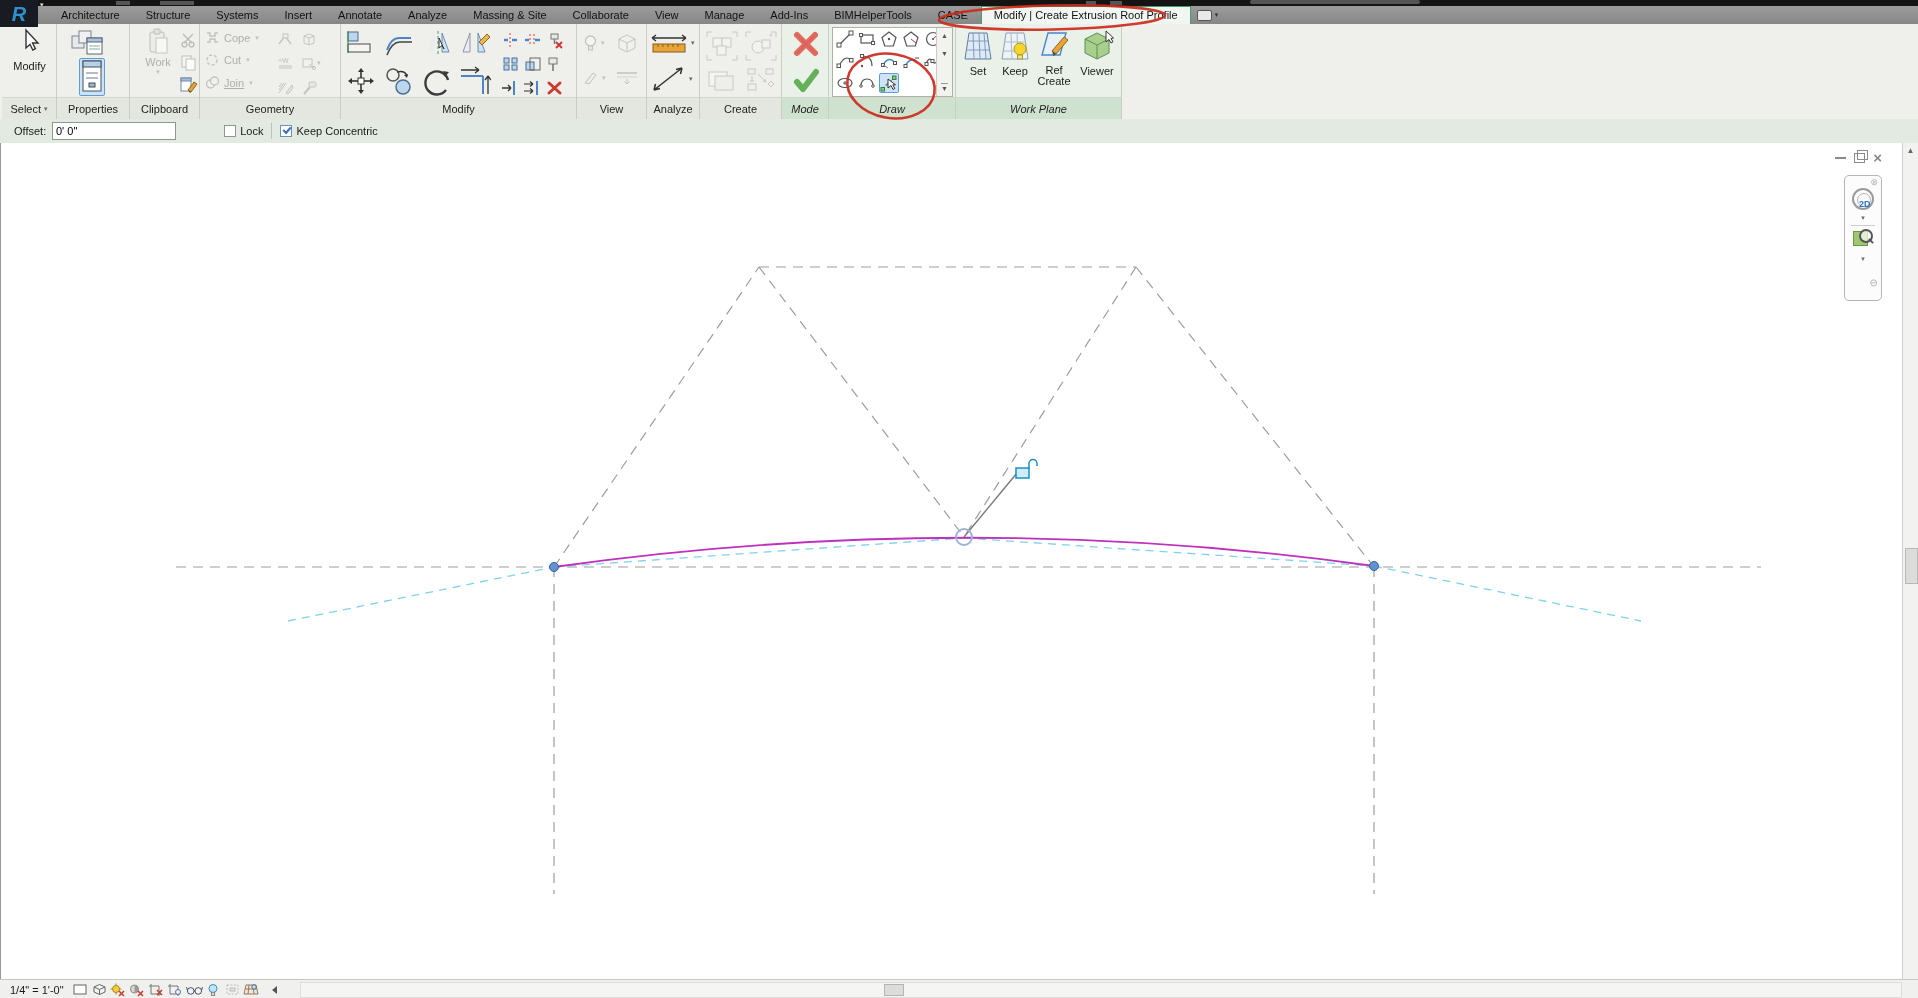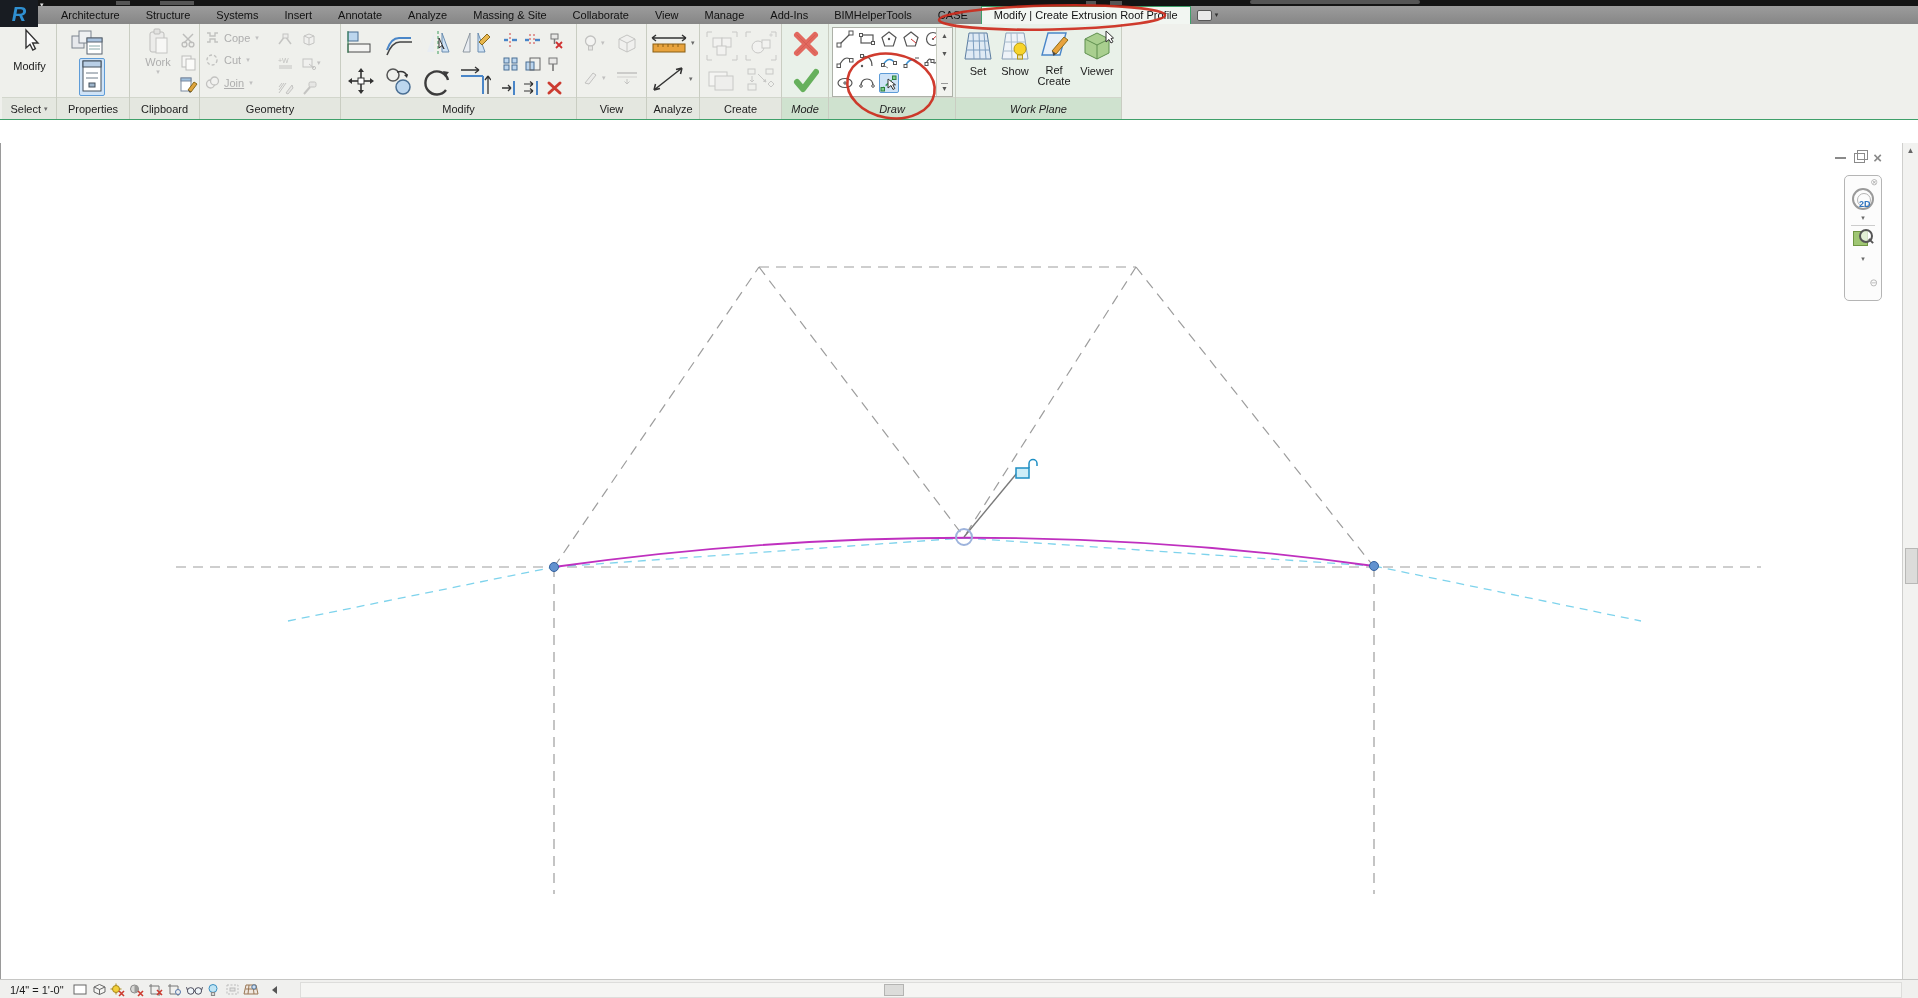--- a/index.html
+++ b/index.html
@@ -568,21 +568,21 @@
         </svg>
         <span>Set</span>
       </div>
       <div class="bigbtn" style="left:42px;top:5px;width:34px;">
         <svg width="30" height="36" viewBox="0 0 30 36">
           <path d="M6 4 L24 4 L28 30 L2 30 Z" fill="#eef3f8" stroke="#8aa0b8"></path>
           <path d="M11 4 L12 30 M17 4 L18 30 M4 13 L26 13 M3 22 L27 22" stroke="#a8bccc" fill="none"></path>
           <circle cx="20" cy="20" r="6" fill="#f7d42a" stroke="#b89a10"></circle>
           <rect x="17.5" y="26" width="5" height="4" fill="#e8e0b0" stroke="#b89a10"></rect>
         </svg>
-        <span>Show</span>
+        <span>Keep</span>
       </div>
       <div class="bigbtn" style="left:80px;top:5px;width:36px;">
         <svg width="32" height="36" viewBox="0 0 32 36">
           <path d="M10 4 L28 4 L22 26 L4 26 Z" fill="#e8f0f8" stroke="#4a86c8" stroke-width="1.4"></path>
           <path d="M14 22 L26 8 L30 11 L18 25 Z" fill="#e8a33d" stroke="#8a6a1a"></path>
           <path d="M14 22 L15.5 27 L18 25 Z" fill="#444"></path>
         </svg>
         <span style="text-align:center;line-height:11px;width:34px;">Ref Create</span>
       </div>
       <div class="bigbtn" style="left:120px;top:5px;width:42px;text-align:center;">
@@ -590,20 +590,33 @@
           <path d="M5 10 L17 4 L29 10 L29 24 L17 30 L5 24 Z" fill="#a9cf8f" stroke="#5f8f4f"></path>
           <path d="M5 10 L17 16 L29 10 M17 16 L17 30" fill="none" stroke="#5f8f4f"></path>
           <path d="M26 2 L26 13 L29 10.5 L31 14 L33 12.8 L31 9.5 L33.5 9 Z" fill="#fff" stroke="#333"></path>
         </svg>
         <span>Viewer</span>
       </div>
       <div class="plabel">Work Plane</div>
     </div>
   </div>
 
+  <div class="optbar">
+    <span style="margin-left:14px;">Offset:</span>
+    <input class="optinput" type="text" value="0' 0&quot;" style="">
+    <span style="margin-left:178px;display:flex;align-items:center;">
+      <span class="cb"></span>
+      <span style="margin-left:4px;">Lock</span>
+    </span>
+    <span class="vsep"></span>
+    <span style="display:flex;align-items:center;">
+      <span class="cb on"></span>
+      <span style="margin-left:4px;">Keep Concentric</span>
+    </span>
+  </div>
 
   <div class="canvas">
     <svg id="sketch-svg" width="1902" height="836" viewBox="0 143 1902 836" style="position:absolute;left:0;top:0;">
         <line x1="175" y1="567" x2="1760" y2="567" class="refline"></line>
         <line x1="553" y1="567" x2="758" y2="267" class="refline"></line>
         <line x1="758" y1="267" x2="1135" y2="267" class="refline"></line>
         <line x1="758" y1="267" x2="963" y2="537" class="refline"></line>
         <line x1="1135" y1="267" x2="963" y2="537" class="refline"></line>
         <line x1="1135" y1="267" x2="1373" y2="567" class="refline"></line>
         <line x1="553" y1="567" x2="553" y2="894" class="refline"></line>

